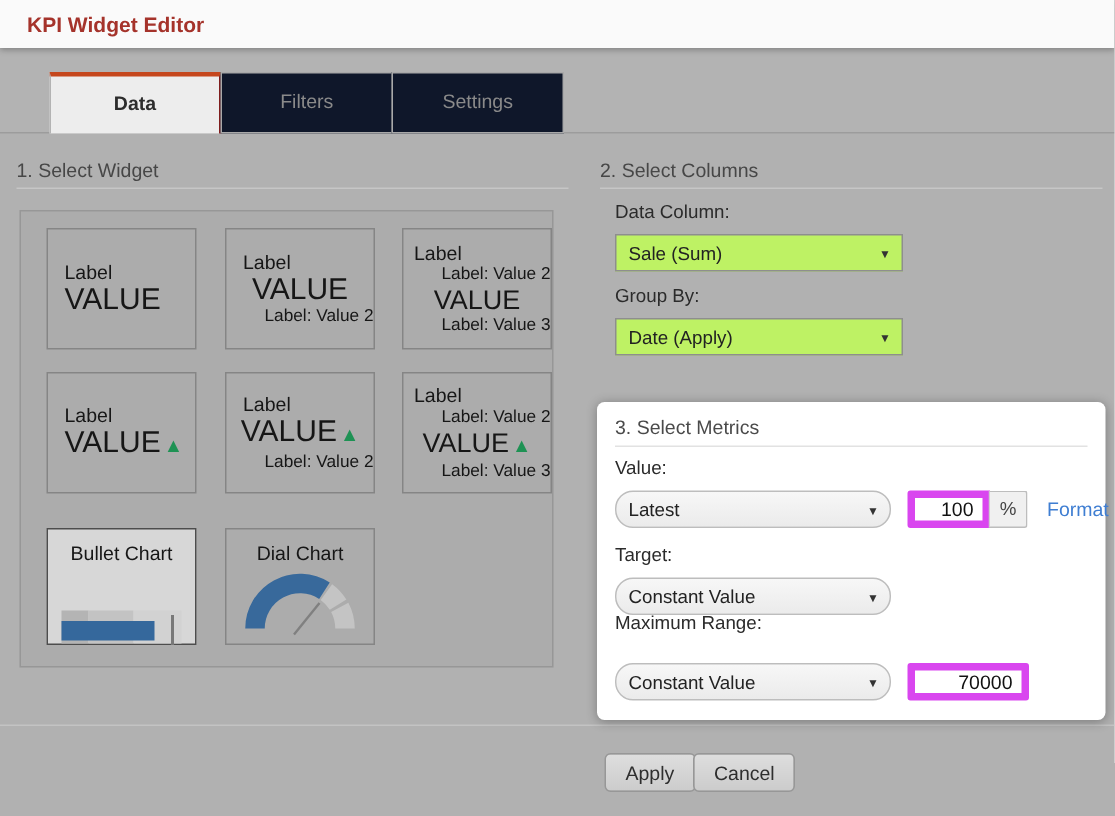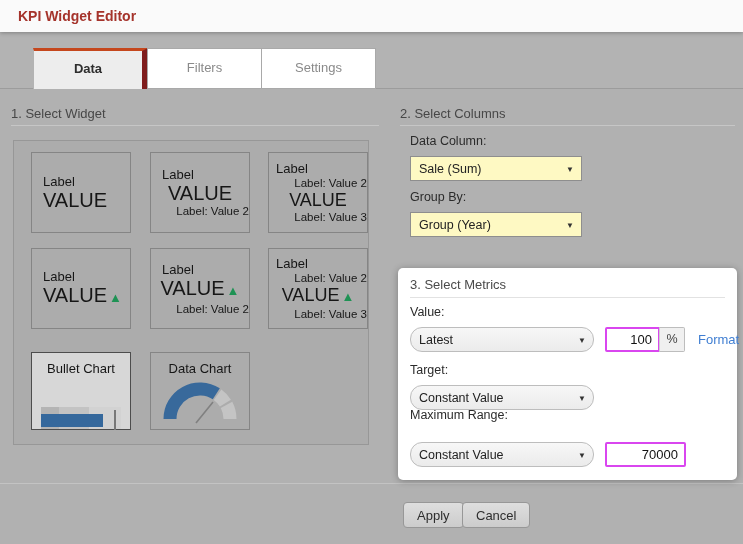--- a/index.html
+++ b/index.html
@@ -10,23 +10,23 @@
   .header{position:absolute;left:0;top:0;width:743px;height:32px;background:#fafafa;
           box-shadow:0 1px 4px rgba(0,0,0,0.28);z-index:5;}
   .title{position:absolute;left:18px;top:8px;font-size:14px;font-weight:bold;color:#a5332b;}
 
   
   .tabstrip{position:absolute;left:0;top:32px;width:743px;height:57px;background:#b3b3b3;z-index:3;}
   .tabstrip::after{content:"";position:absolute;left:0;bottom:0;width:100%;height:1px;background:#9c9c9c;}
   .tabs{position:absolute;left:33px;bottom:0;display:flex;z-index:2;}
   .tab{box-sizing:border-box;width:115px;height:41px;text-align:center;font-size:13px;
        line-height:38px;cursor:pointer;}
-  .tab.inactive{background:#ffffff;border:1px solid #a9a9a9;color:#8a8a8a;margin-left:-1px;}
+  .tab.inactive{background:#0f172a;border:1px solid #a9a9a9;color:#8a8a8a;margin-left:-1px;}
   .tab.inactive:first-child{margin-left:0;}
-  .tab.active{background:#ededed;border-left:1px solid #b3b3b3;border-right:6px solid #7f1d1d;
+  .tab.active{background:#ededed;border-left:1px solid #b3b3b3;border-right:2px solid #7f1d1d;
        border-top:3px solid #c5471d;border-bottom:none;color:#2d2d2d;font-weight:bold;line-height:36px;}
 
   
   .sec-title{position:absolute;font-size:13px;color:#474747;}
   .hr{position:absolute;height:1px;background:#c6c6c6;}
 
   
   .widget-box{position:absolute;left:13px;top:140px;width:356px;height:305px;
               background:#acacac;border:1px solid #979797;box-sizing:border-box;}
   .tile{position:absolute;width:100px;height:81px;border:1px solid #858585;box-sizing:border-box;
@@ -49,29 +49,29 @@
   .bullet .bar{position:absolute;left:0;top:7px;width:78%;height:13px;background:#35689c;}
   .bullet .mark{position:absolute;left:91%;top:3px;width:2px;height:20px;background:#787878;}
 
   .dial{display:block;margin:3px auto 0;}
 
   
   .field-label{position:absolute;font-size:12.5px;color:#2b2b2b;}
   .dd{position:absolute;box-sizing:border-box;height:25px;font-size:12.5px;color:#222;
       padding:5px 20px 0 8px;cursor:pointer;white-space:nowrap;overflow:hidden;}
   .dd .arrow{position:absolute;right:7px;top:8px;font-size:8px;color:#333;}
-  .dd.dim{background:#fef9c3;border:1px solid #8e8e8e;width:172px;}
+  .dd.dim{background:#bef264;border:1px solid #8e8e8e;width:192px;}
   .dd.lite{background:linear-gradient(#f7f7f7,#ebebeb);border:1px solid #bdbdbd;border-radius:12px;width:184px;}
 
   
   .panel{position:absolute;left:398px;top:268px;width:339px;height:212px;background:#ffffff;
          border-radius:5px;box-shadow:0 1px 7px rgba(0,0,0,0.3);z-index:2;}
   .panel .sec-title{color:#4a4a4a;}
   .panel .hr{background:#e2e2e2;}
-  .txt{position:absolute;box-sizing:border-box;height:25px;border:2px solid #d946ef;border-radius:2px;
+  .txt{position:absolute;box-sizing:border-box;height:25px;border:5px solid #d946ef;border-radius:2px;
        background:#fff;font-size:13px;color:#111;text-align:right;padding:0 6px;
        font-family:"Liberation Sans","DejaVu Sans",sans-serif;}
   .pct{position:absolute;box-sizing:border-box;width:26px;height:25px;background:#f0f0f0;
        border:1px solid #bdbdbd;border-left:1px solid #cfcfcf;border-radius:0 2px 2px 0;
        font-size:12.5px;color:#444;text-align:center;line-height:23px;}
   .link{position:absolute;font-size:13px;color:#3f7ed2;cursor:pointer;}
 
   
   .btn{position:absolute;box-sizing:border-box;height:26px;padding:0 13px;font-size:13px;color:#2e2e2e;
        background:linear-gradient(#dedede,#cccccc);border:1px solid #979797;border-radius:4px;
@@ -140,42 +140,42 @@
       <div class="bullet">
         <div class="b1"></div>
           <div class="b2"></div>
           <div class="b3"></div>
         <div class="bar"></div>
           <div class="mark"></div>
       </div>
     </div>
 
     <div class="tile" style="left:136px;top:211px;height:78px;justify-content:flex-start;padding-top:8px;">
-      <div class="chart-lbl">Data Chart</div>
+      <div class="chart-lbl">Dial Chart</div>
       <svg class="dial" width="76" height="46" viewBox="0 0 76 46">
         <path d="M 8 40 A 30 30 0 0 1 54.3 14.8" fill="none" stroke="#38699b" stroke-width="13"></path>
         <path d="M 55.6 15.7 A 30 30 0 0 1 63.4 24.1" fill="none" stroke="#c4c4c4" stroke-width="13"></path>
         <path d="M 64.5 25.9 A 30 30 0 0 1 68 40" fill="none" stroke="#c4c4c4" stroke-width="13"></path>
         <line x1="34" y1="44" x2="51" y2="23" stroke="#808080" stroke-width="1.6"></line>
       </svg>
     </div>
   </div>
 
   <div class="sec-title" style="left:400px;top:106px;">2. Select Columns</div>
   <div class="hr" style="left:400px;top:125px;width:335px;"></div>
 
   <div class="field-label" style="left:410px;top:134px;">Data Column:</div>
   <div class="dd dim" style="left:410px;top:156px;">
     <span>Sale (Sum)</span>
     <span class="arrow">▼</span>
   </div>
 
   <div class="field-label" style="left:410px;top:190px;">Group By:</div>
   <div class="dd dim" style="left:410px;top:212px;">
-    <span>Group (Year)</span>
+    <span>Date (Apply)</span>
     <span class="arrow">▼</span>
   </div>
 
   <div class="panel">
     <div class="sec-title" style="left:12px;top:9px;">3. Select Metrics</div>
     <div class="hr" style="left:12px;top:29px;width:315px;"></div>
 
     <div class="field-label" style="left:12px;top:37px;">Value:</div>
     <div class="dd lite" style="left:12px;top:59px;">
       <span>Latest</span>

